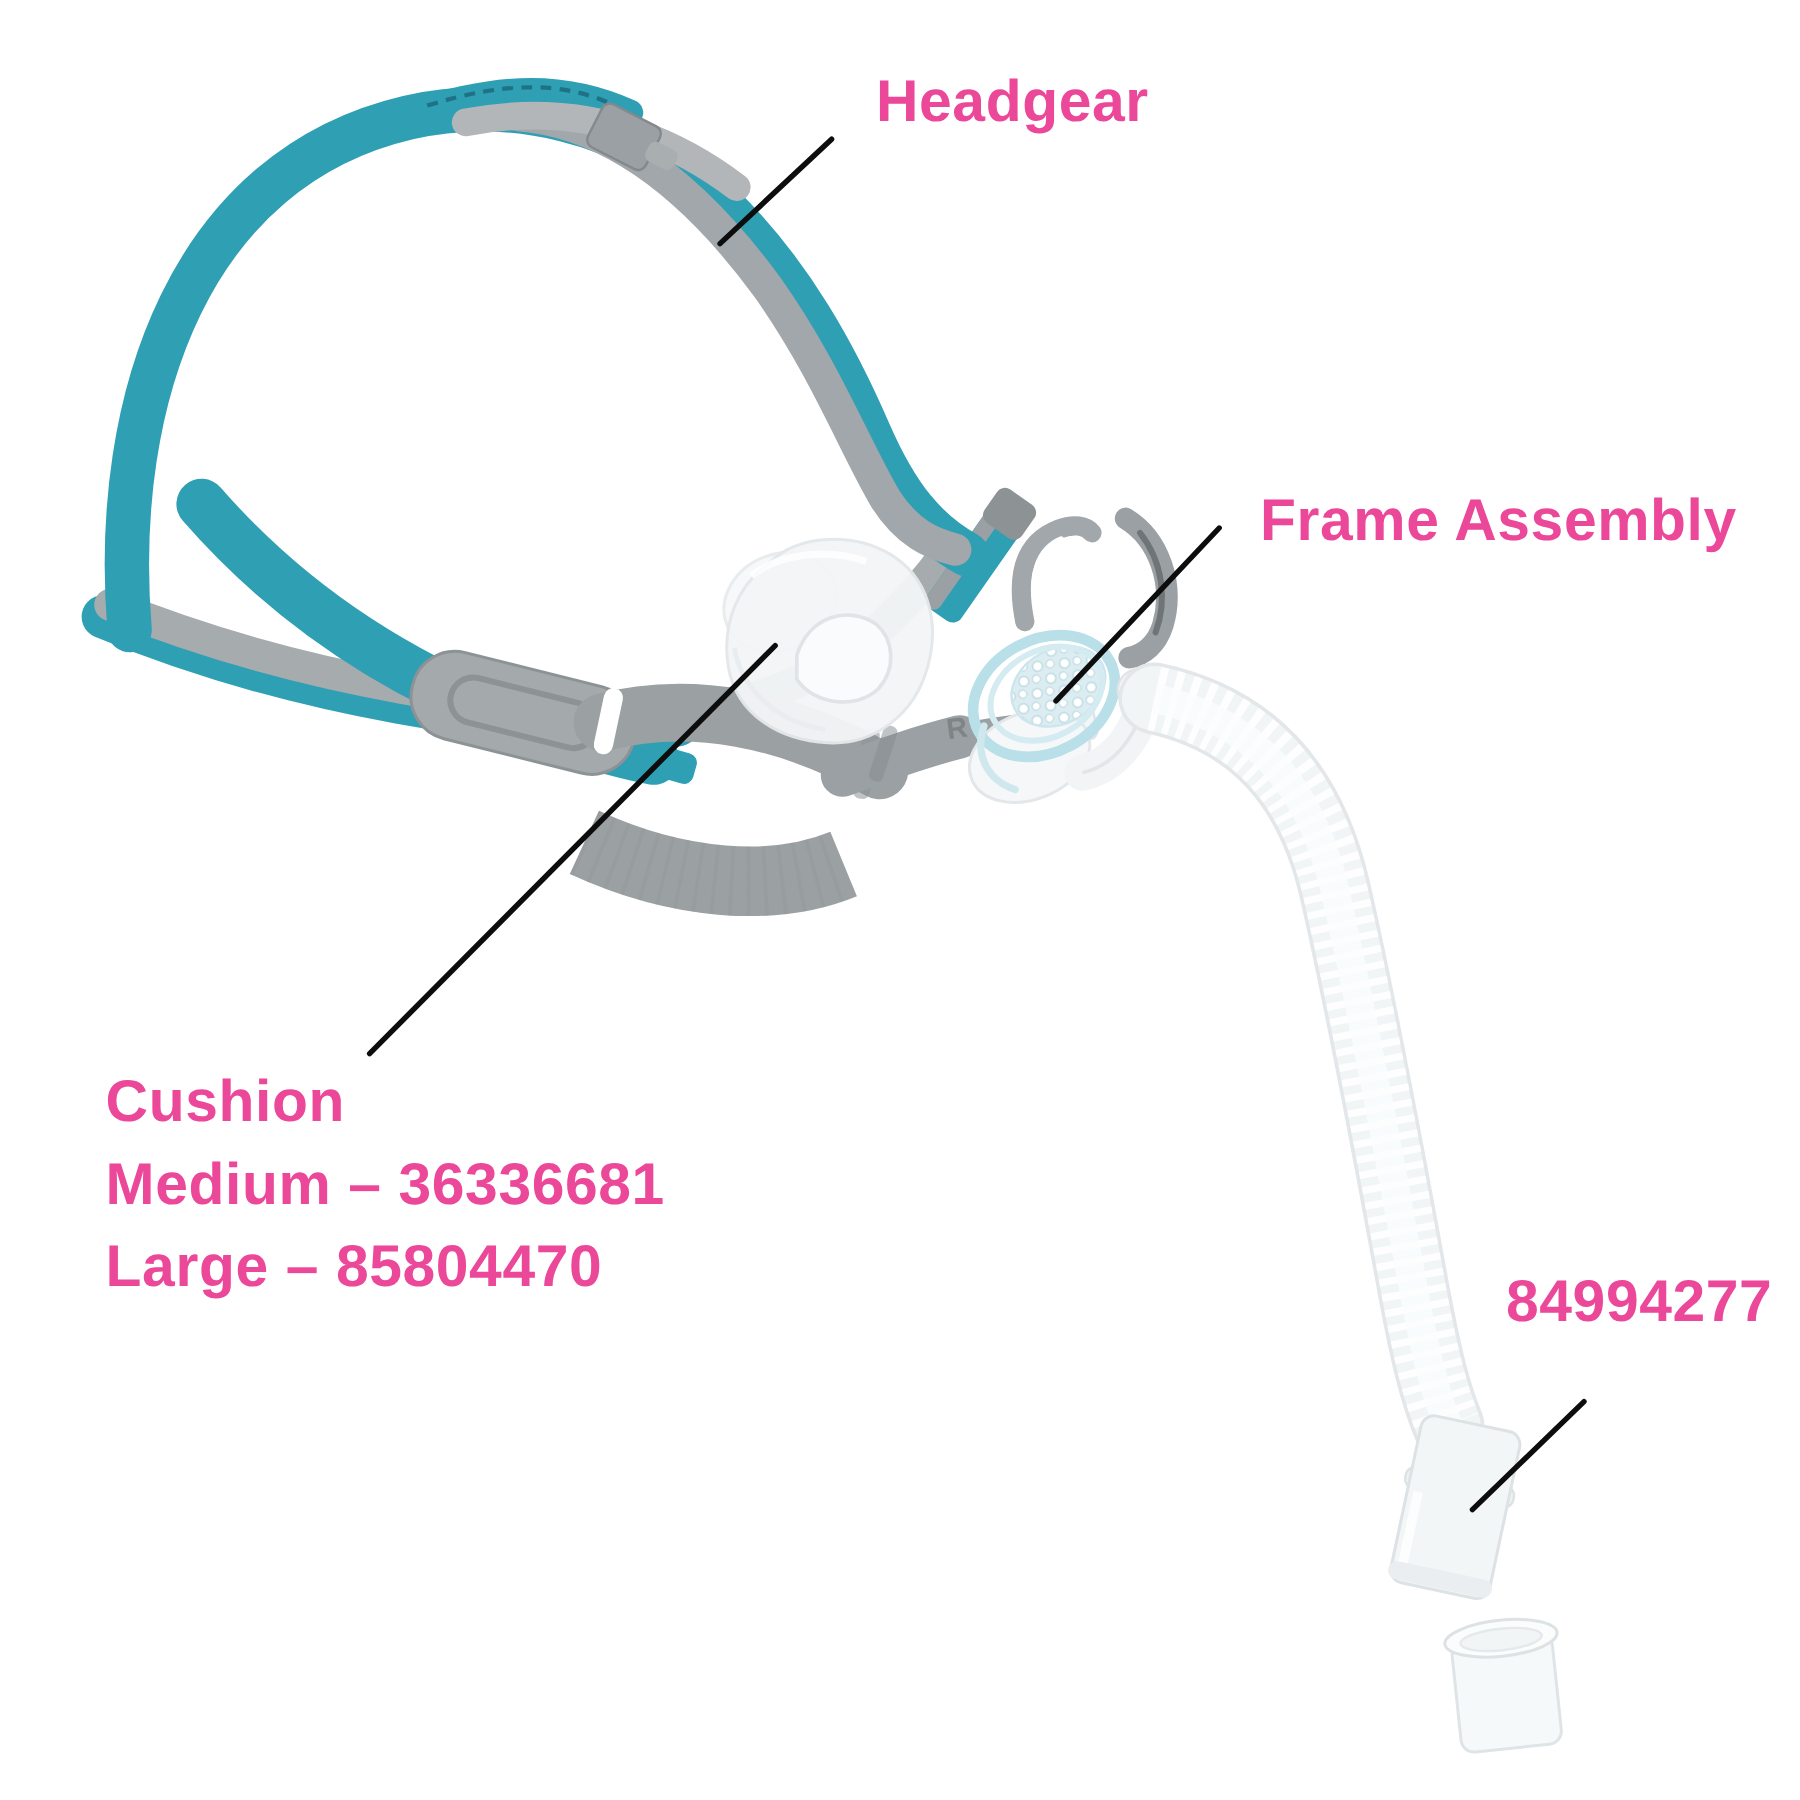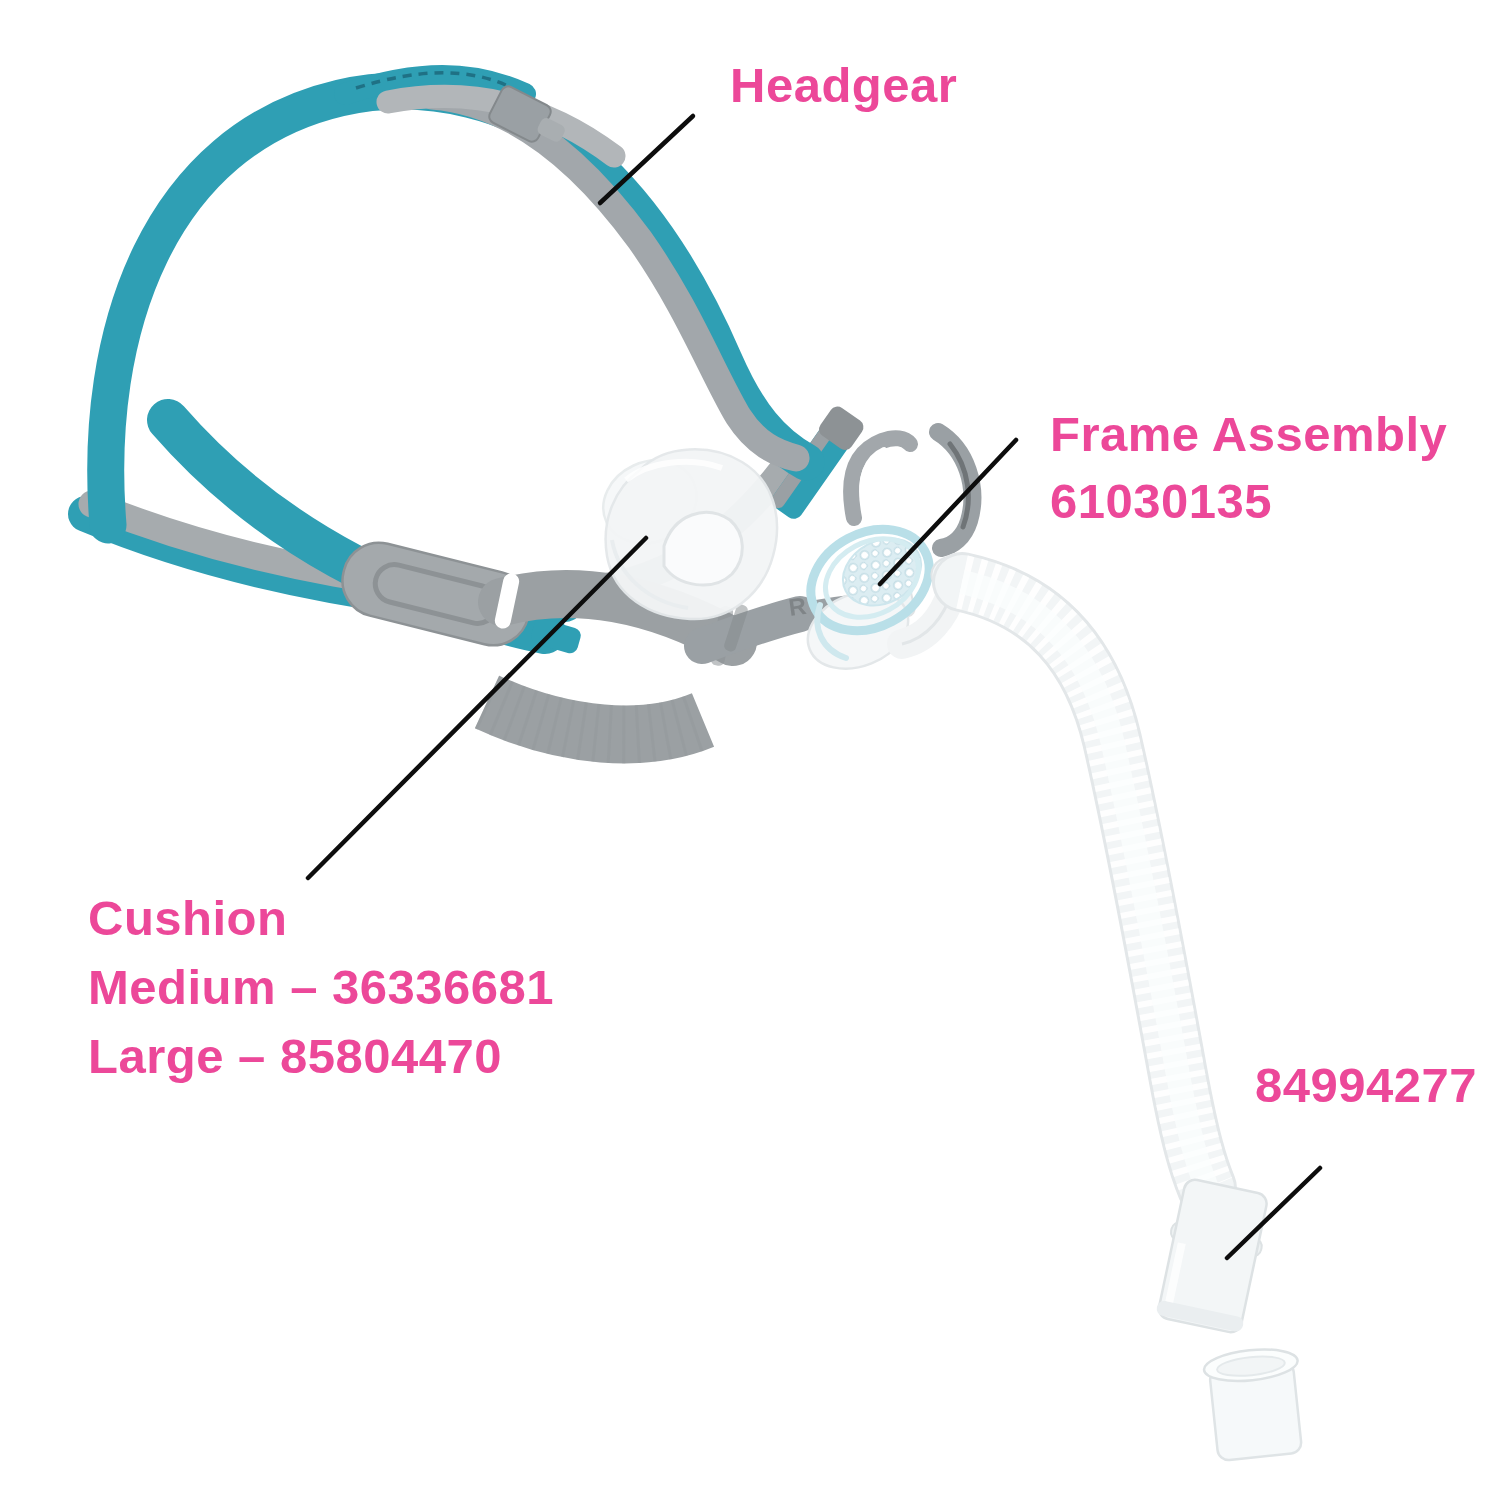--- a/index.html
+++ b/index.html
@@ -143,21 +143,20 @@
       <line x1="1320" y1="1168" x2="1227" y2="1258"></line>
     </g>
   </svg>
 
   <div class="label lbl-headgear">
     <div>Headgear</div>
   </div>
 
   <div class="label lbl-frame">
     <div>Frame Assembly</div>
-    <div>61030135</div>
   </div>
 
   <div class="label lbl-cushion">
     <div>Cushion</div>
     <div>Medium – 36336681</div>
     <div>Large – 85804470</div>
   </div>
 
   <div class="label lbl-swivel">
     <div>84994277</div>

